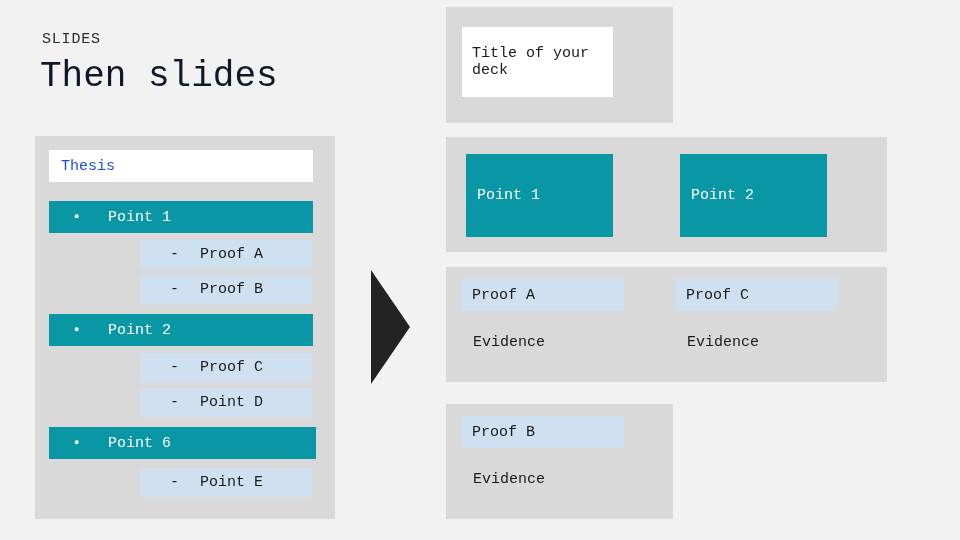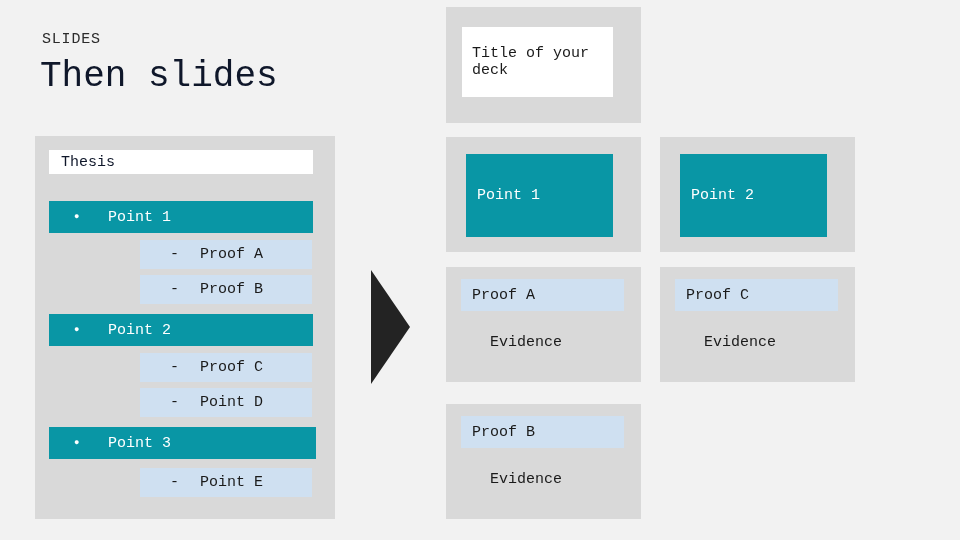--- a/index.html
+++ b/index.html
@@ -25,22 +25,22 @@
   
   .outline-panel {
     position: absolute; left: 35px; top: 136px;
     width: 300px; height: 383px; background: #d9d9d9;
   }
   .orow {
     position: absolute; display: flex; align-items: center;
     box-sizing: border-box; font-size: 15px;
   }
   .orow.thesis {
-    left: 14px; top: 14px; width: 264px; height: 24px;
-    background: #ffffff; padding-left: 12px; color: #0f172a;
+    left: 14px; top: 14px; width: 264px; height: 32px;
+    background: #ffffff; padding-left: 12px; color: #1d4ed8;
   }
   .orow.point {
     left: 14px; width: 264px; height: 32px;
     background: #0996a5; color: #ffffff; padding-left: 25px;
   }
   .orow.proof {
     left: 105px; width: 172px; height: 29px;
     background: #cfe0f1; color: #1a1a1a; padding-left: 30px;
   }
   .r-p1 { top: 65px; }
@@ -60,21 +60,21 @@
   .arrow {
     position: absolute; left: 371px; top: 270px;
     width: 0; height: 0;
     border-top: 57px solid transparent;
     border-bottom: 57px solid transparent;
     border-left: 39px solid #232323;
   }
 
   
   .slide {
-    position: absolute; width: 195px; height: 115px; background: #d9d9d9;
+    position: absolute; width: 227px; height: 115px; background: #d9d9d9;
   }
   .slide.s-title { left: 446px; top: 7px; height: 116px; }
   .slide.s-p1 { left: 446px; top: 137px; }
   .slide.s-p2 { left: 660px; top: 137px; }
   .slide.s-pa { left: 446px; top: 267px; }
   .slide.s-pc { left: 660px; top: 267px; }
   .slide.s-pb { left: 446px; top: 404px; }
 
   .white-box {
     position: absolute; left: 16px; top: 20px; width: 151px; height: 70px;
@@ -85,21 +85,21 @@
     position: absolute; left: 20px; top: 17px; width: 147px; height: 83px;
     background: #0996a5; display: flex; align-items: center;
     padding-left: 11px; box-sizing: border-box; font-size: 15px; color: #ffffff;
   }
   .blue-bar {
     position: absolute; left: 15px; top: 12px; width: 163px; height: 32px;
     background: #cfe0f1; display: flex; align-items: center;
     padding-left: 11px; box-sizing: border-box; font-size: 15px; color: #1a1a1a;
   }
   .evidence {
-    position: absolute; left: 44px; top: 67px; font-size: 15px; color: #1a1a1a; text-align: center;
+    position: absolute; left: 27px; top: 67px; font-size: 15px; color: #1a1a1a; text-align: center;
   }
 </style>
 </head>
 <body>
 
 <div class="canvas">
 
   <div class="eyebrow">SLIDES</div>
   <h1 class="page-title">Then slides</h1>
 
@@ -134,21 +134,21 @@
       <span class="lbl">Proof C</span>
     </div>
 
     <div class="orow proof r-pd">
       <span class="dash">-</span>
       <span class="lbl">Point D</span>
     </div>
 
     <div class="orow point r-p3">
       <span class="bullet">●</span>
-      <span class="lbl">Point 3</span>
+      <span class="lbl">Point 6</span>
     </div>
 
     <div class="orow proof r-pe">
       <span class="dash">-</span>
       <span class="lbl">Point E</span>
     </div>
 
   </div>
 
   <div class="arrow"></div>

